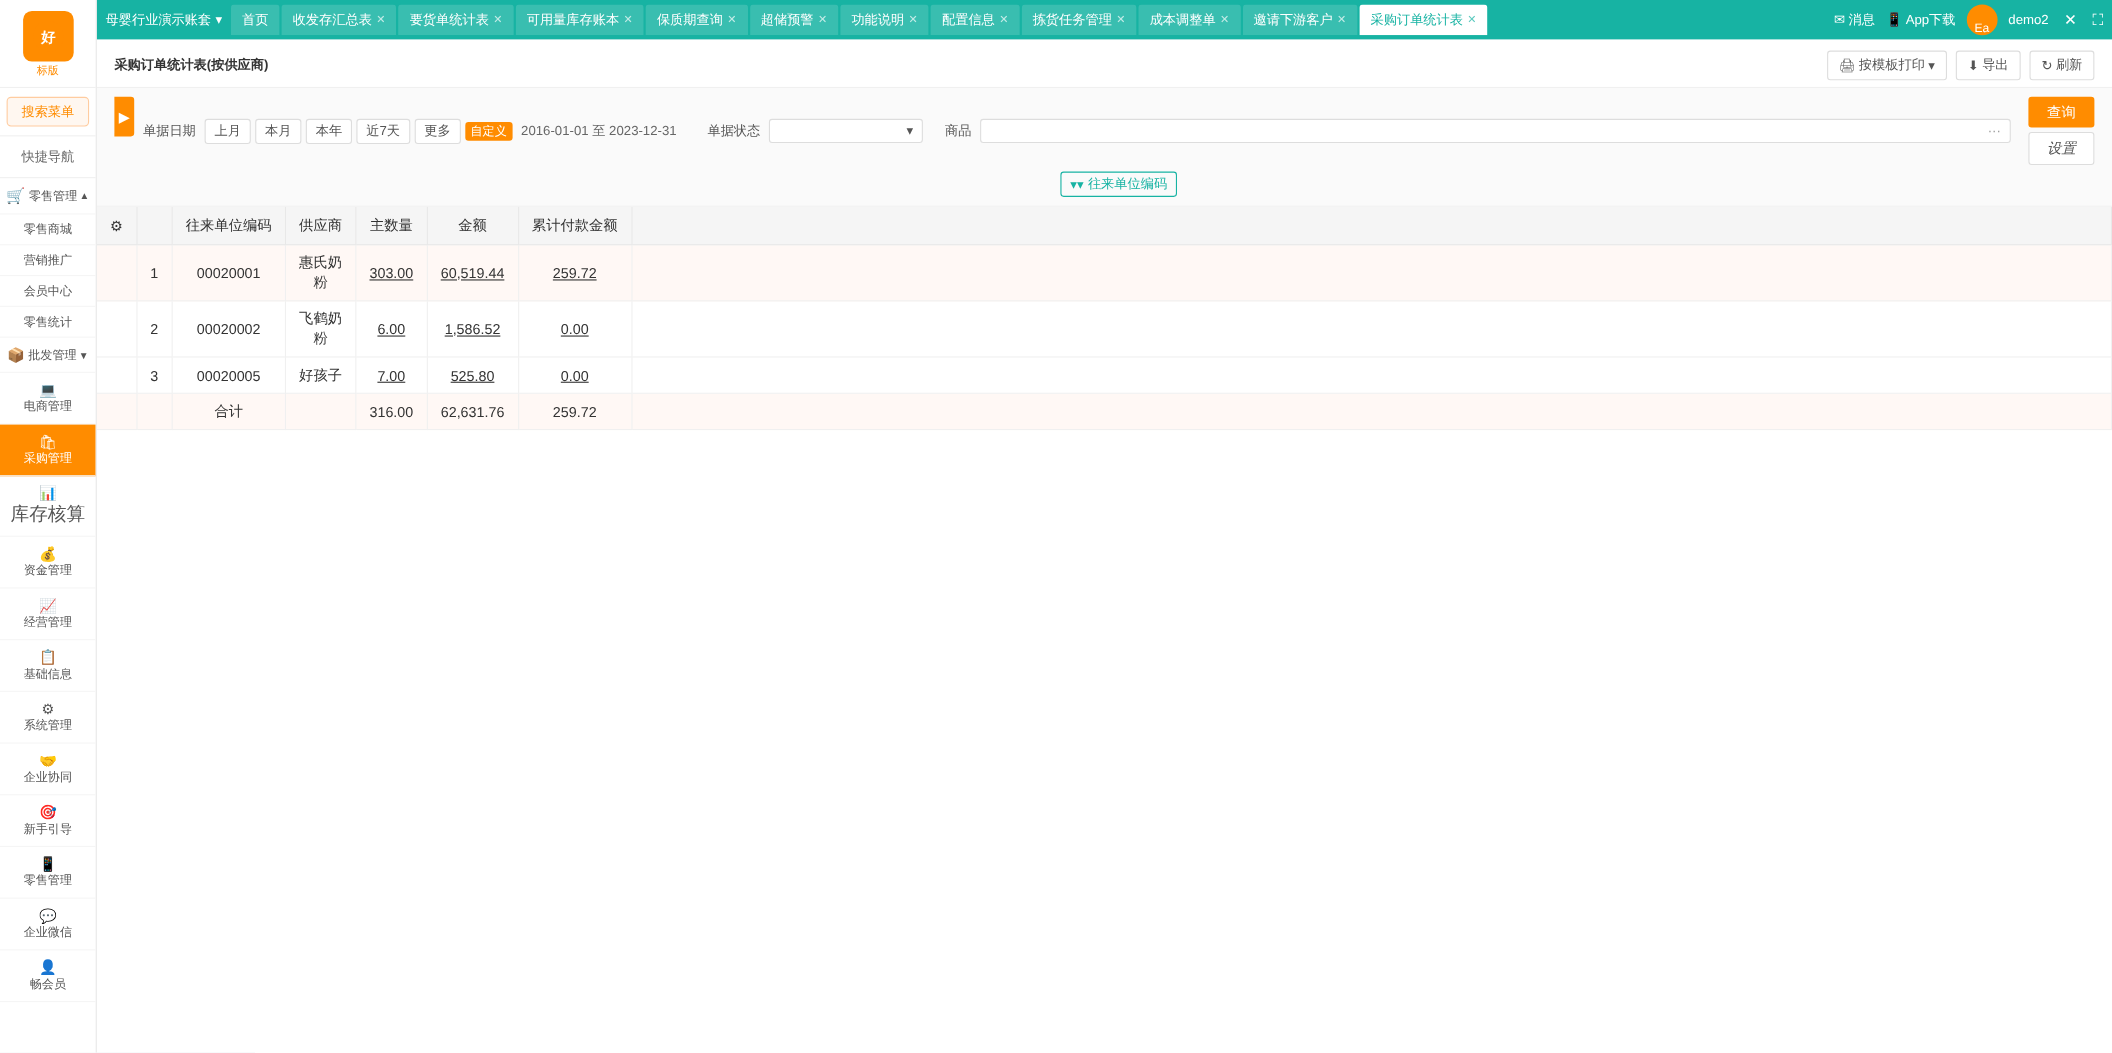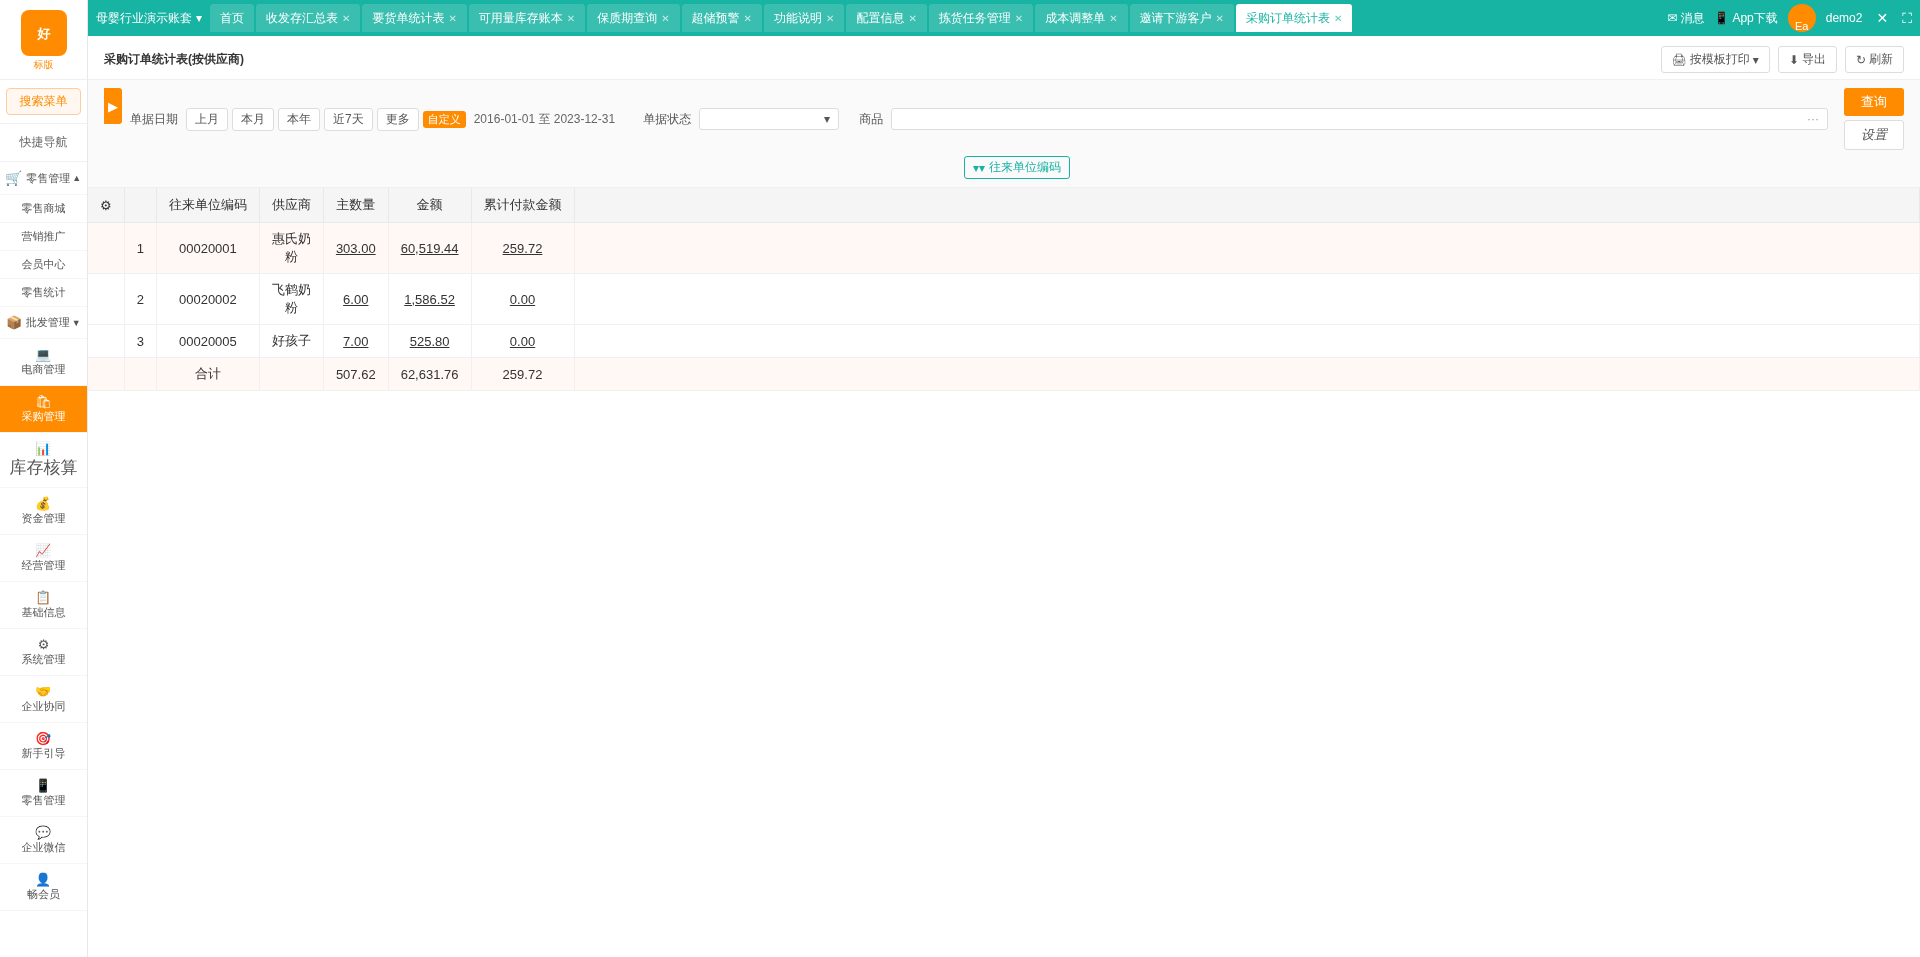--- a/index.html
+++ b/index.html
@@ -363,21 +363,21 @@
     <td class="link-cell">0.00</td>
     <td></td>
   </tr>
           </tbody>
         <tfoot>
           <tr class="table-footer">
             <td></td>
             <td></td>
             <td>合计</td>
             <td></td>
-            <td>507.62</td>
+            <td>316.00</td>
             <td>62,631.76</td>
             <td>259.72</td>
             <td></td>
           </tr>
         </tfoot>
       </table>
     </div>
 
   </div>
 </div>

